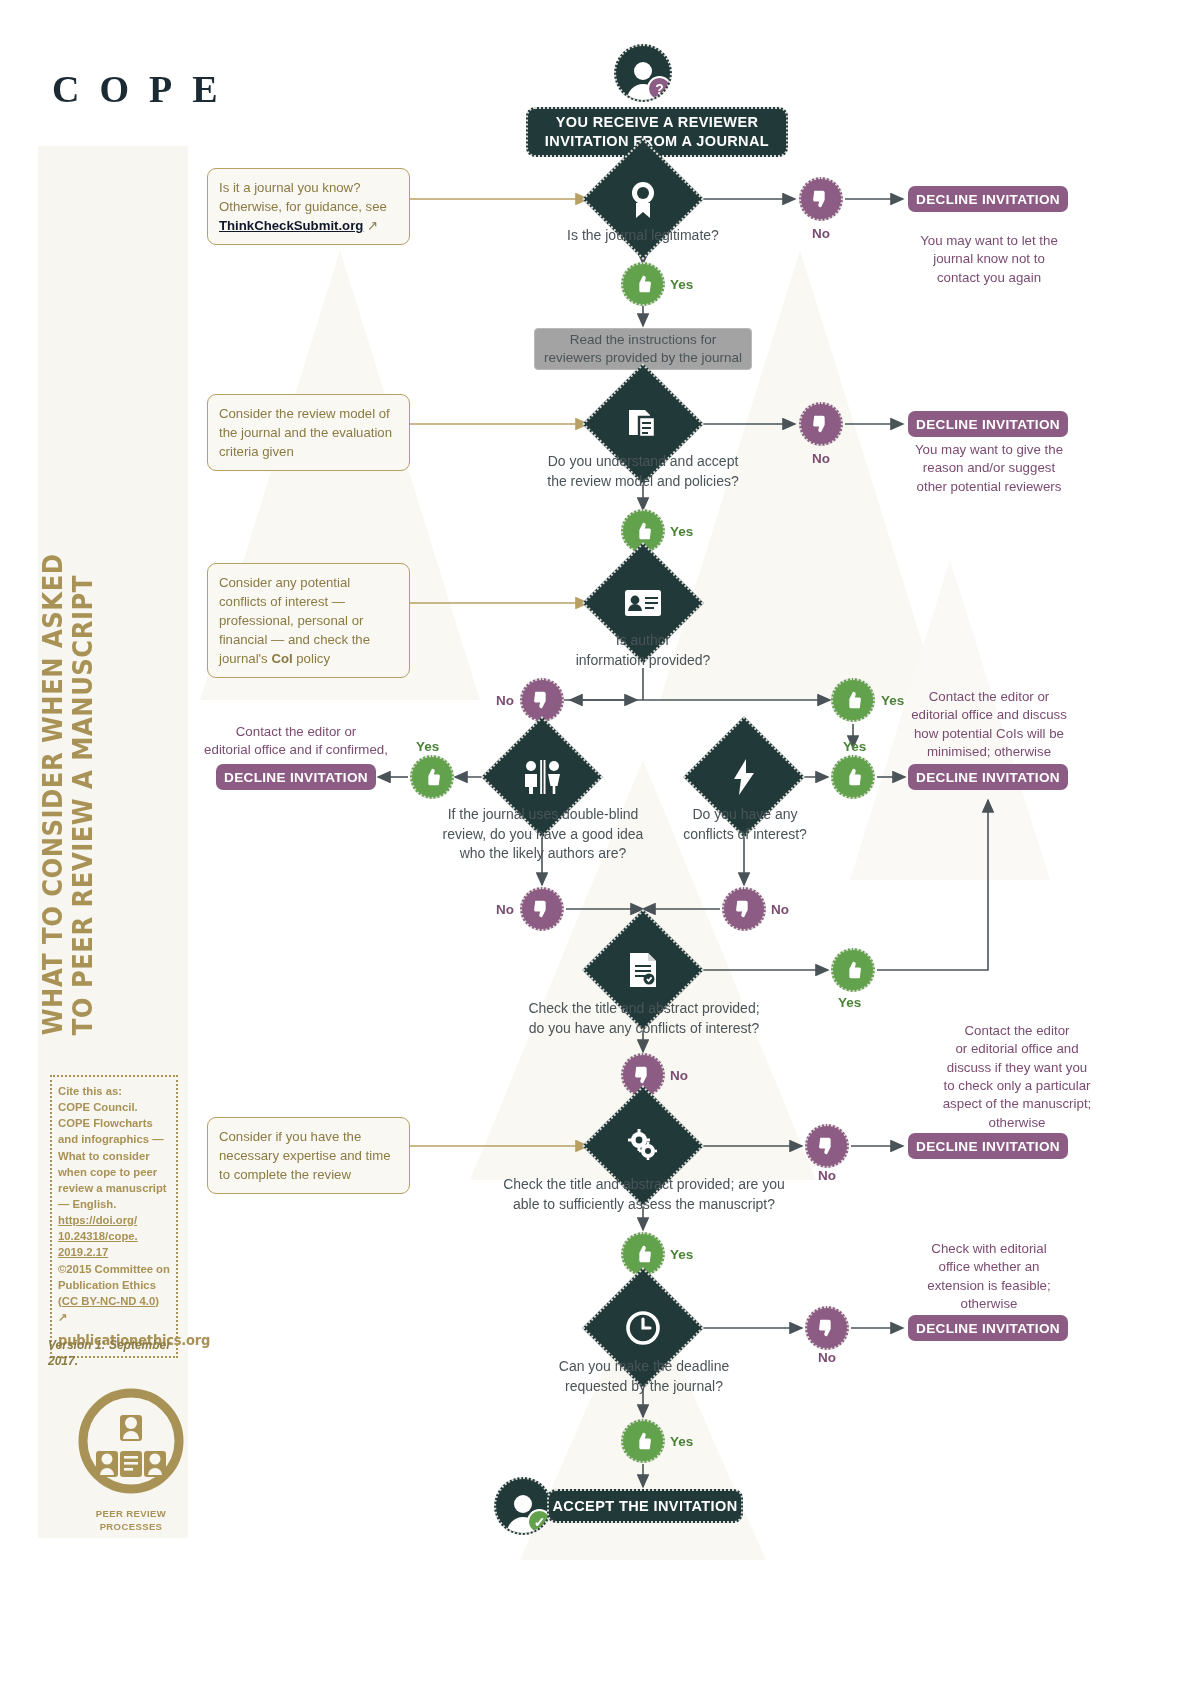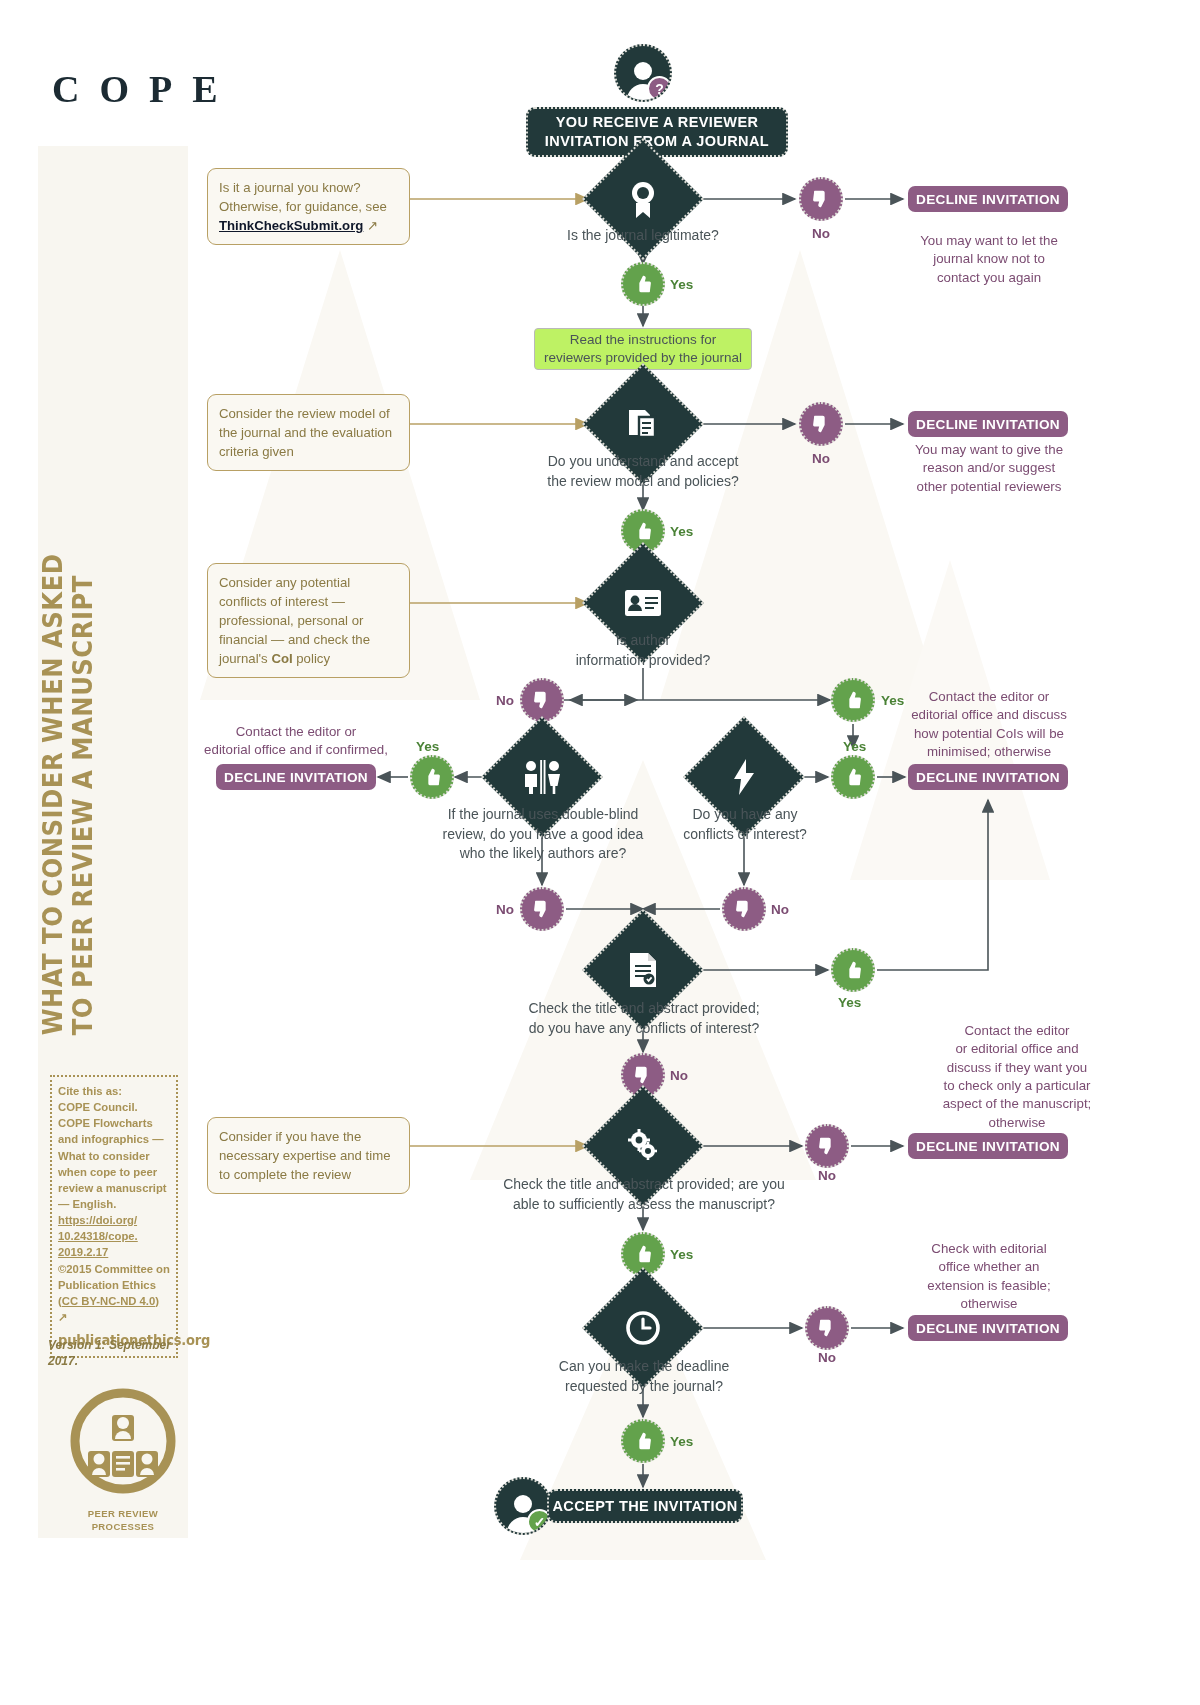--- a/index.html
+++ b/index.html
@@ -46,21 +46,21 @@
   #cite .site {
     font-size:14.5px; font-weight:bold; color:#a89255;
     margin-top:7px; letter-spacing:-0.2px;
     font-family:"DejaVu Sans", sans-serif; font-stretch:condensed;
   }
   #version {
     position:absolute; left:48px; top:1337px; width:130px;
     font-size:12px; font-style:italic; font-weight:bold;
     color:#8a7a44; line-height:1.35;
   }
-  #seal { position:absolute; left:68px; top:1383px; width:110px; height:150px;text-decoration:underline; }
+  #seal { position:absolute; left:76px; top:1383px; width:110px; height:150px;text-decoration:underline; }
   #seal .sealtxt {
     position:absolute; bottom:0; left:0; width:110px; text-align:center;
     font-size:9.5px; font-weight:bold; color:#a89255; line-height:1.3;
     letter-spacing:0.4px;
   }
 
   
   #flow { position:absolute; left:0; top:0; width:1200px; height:1705px; }
   #bgsvg { position:absolute; left:0; top:0; }
   .dwrap { position:absolute; width:118px; height:118px; }
@@ -325,21 +325,21 @@
 contact you again</div>
 
   <div class="circ green" style="left:621px; top:262px;">
     <svg width="22" height="22" viewBox="0 0 24 24">
         <path d="M19 21h-9a2 2 0 0 1-2-2v-8l4-8a2.4 2.4 0 0 1 3 2.4l-1 4h5a1.6 1.6 0 0 1 1.6 1.8l-1 8A1.6 1.6 0 0 1 19 21z" fill="#fff"></path>
       </svg>
   </div>
   <div class="clabel green" style="left:670px; top:277px;">Yes</div>
 
   <div style="position:absolute; left:534px; top:328px; width:218px; height:42px;
-              background:#bef264; border:1.4px solid #b9b9b9; border-radius:4px;
+              background:#a3a3a3; border:1.4px solid #b9b9b9; border-radius:4px;
               display:flex; align-items:center; justify-content:center; text-align:center;
               font-size:13.5px; color:#4a5458; line-height:1.35; white-space:pre-line;">Read the instructions for
 reviewers provided by the journal</div>
 
   <div class="infobox" style="left:207px; top:394px; width:203px;">Consider the review model of the journal and the evaluation criteria given</div>
 
   <div class="dwrap" style="left:584px; top:365px;">
     <div class="dbox"></div>
     <div class="dicon">
       <svg width="36" height="34" viewBox="0 0 36 34">

